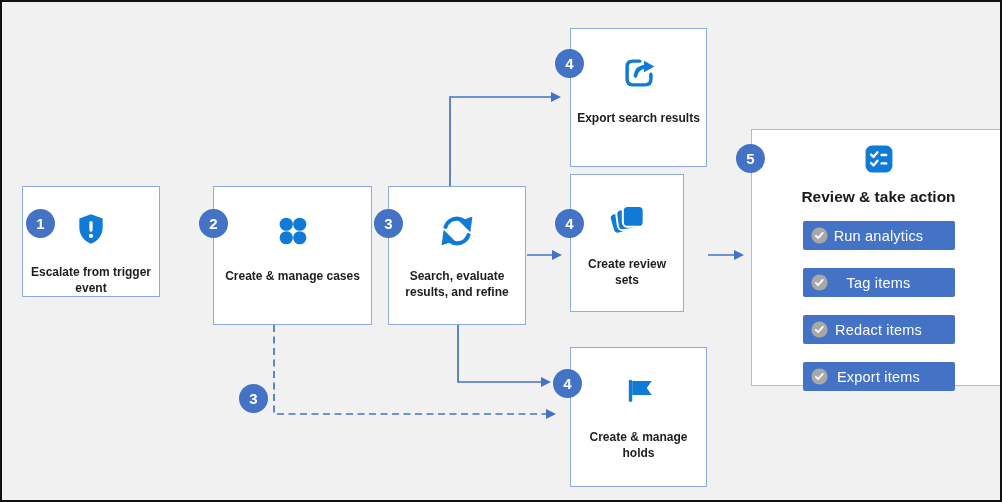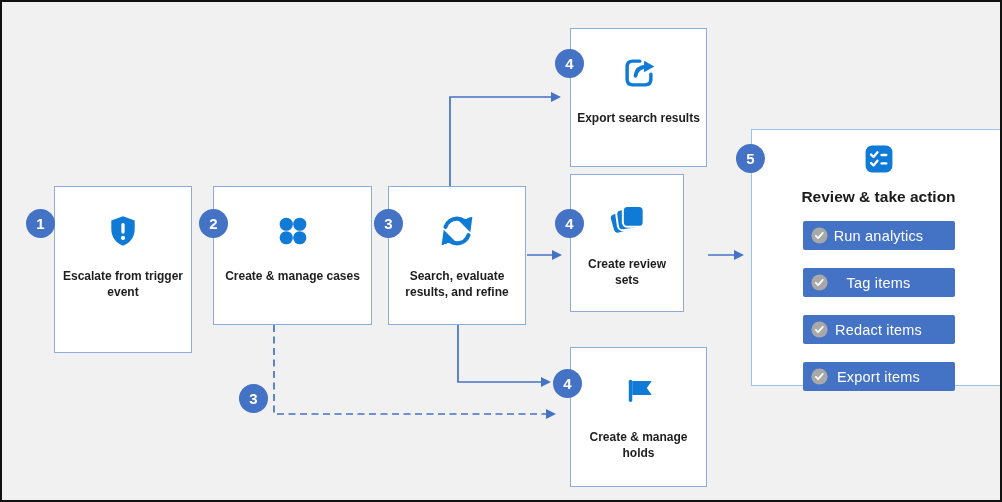--- a/index.html
+++ b/index.html
@@ -57,21 +57,21 @@
         <path d="M0 0 L10 5 L0 10 Z" fill="#4472c4"></path>
       </marker>
     </defs>
     <path d="M448 184 V95 H557" fill="none" stroke="#4472c4" stroke-width="1.7" marker-end="url(#arrow)"></path>
     <path d="M525 253 H558" fill="none" stroke="#4472c4" stroke-width="1.7" marker-end="url(#arrow)"></path>
     <path d="M706 253 H740" fill="none" stroke="#4472c4" stroke-width="1.7" marker-end="url(#arrow)"></path>
     <path d="M456 322 V380 H547" fill="none" stroke="#4472c4" stroke-width="1.7" marker-end="url(#arrow)"></path>
     <path d="M272 323 V412 H552" fill="none" stroke="#4472c4" stroke-width="1.7" stroke-dasharray="7 4.5" marker-end="url(#arrow)"></path>
   </svg>
 
-  <div class="box" style="left:52px;top:184px;width:138px;height:167px">
+  <div class="box" style="left:20px;top:184px;width:138px;height:111px">
     <span class="icon">
       <svg width="36" height="36" viewBox="0 0 24 24">
         <path d="M12 2.2 L19.8 5 V10.8 C19.8 16 16.6 20 12 21.8 C7.4 20 4.2 16 4.2 10.8 V5 Z" fill="#0f7bd7"></path>
         <rect x="10.9" y="6.6" width="2.2" height="7.2" rx="1.1" fill="#fff"></rect>
         <circle cx="12" cy="16.6" r="1.4" fill="#fff"></circle>
       </svg>
     </span>
     <span class="label">Escalate from trigger event</span>
   </div>
 

